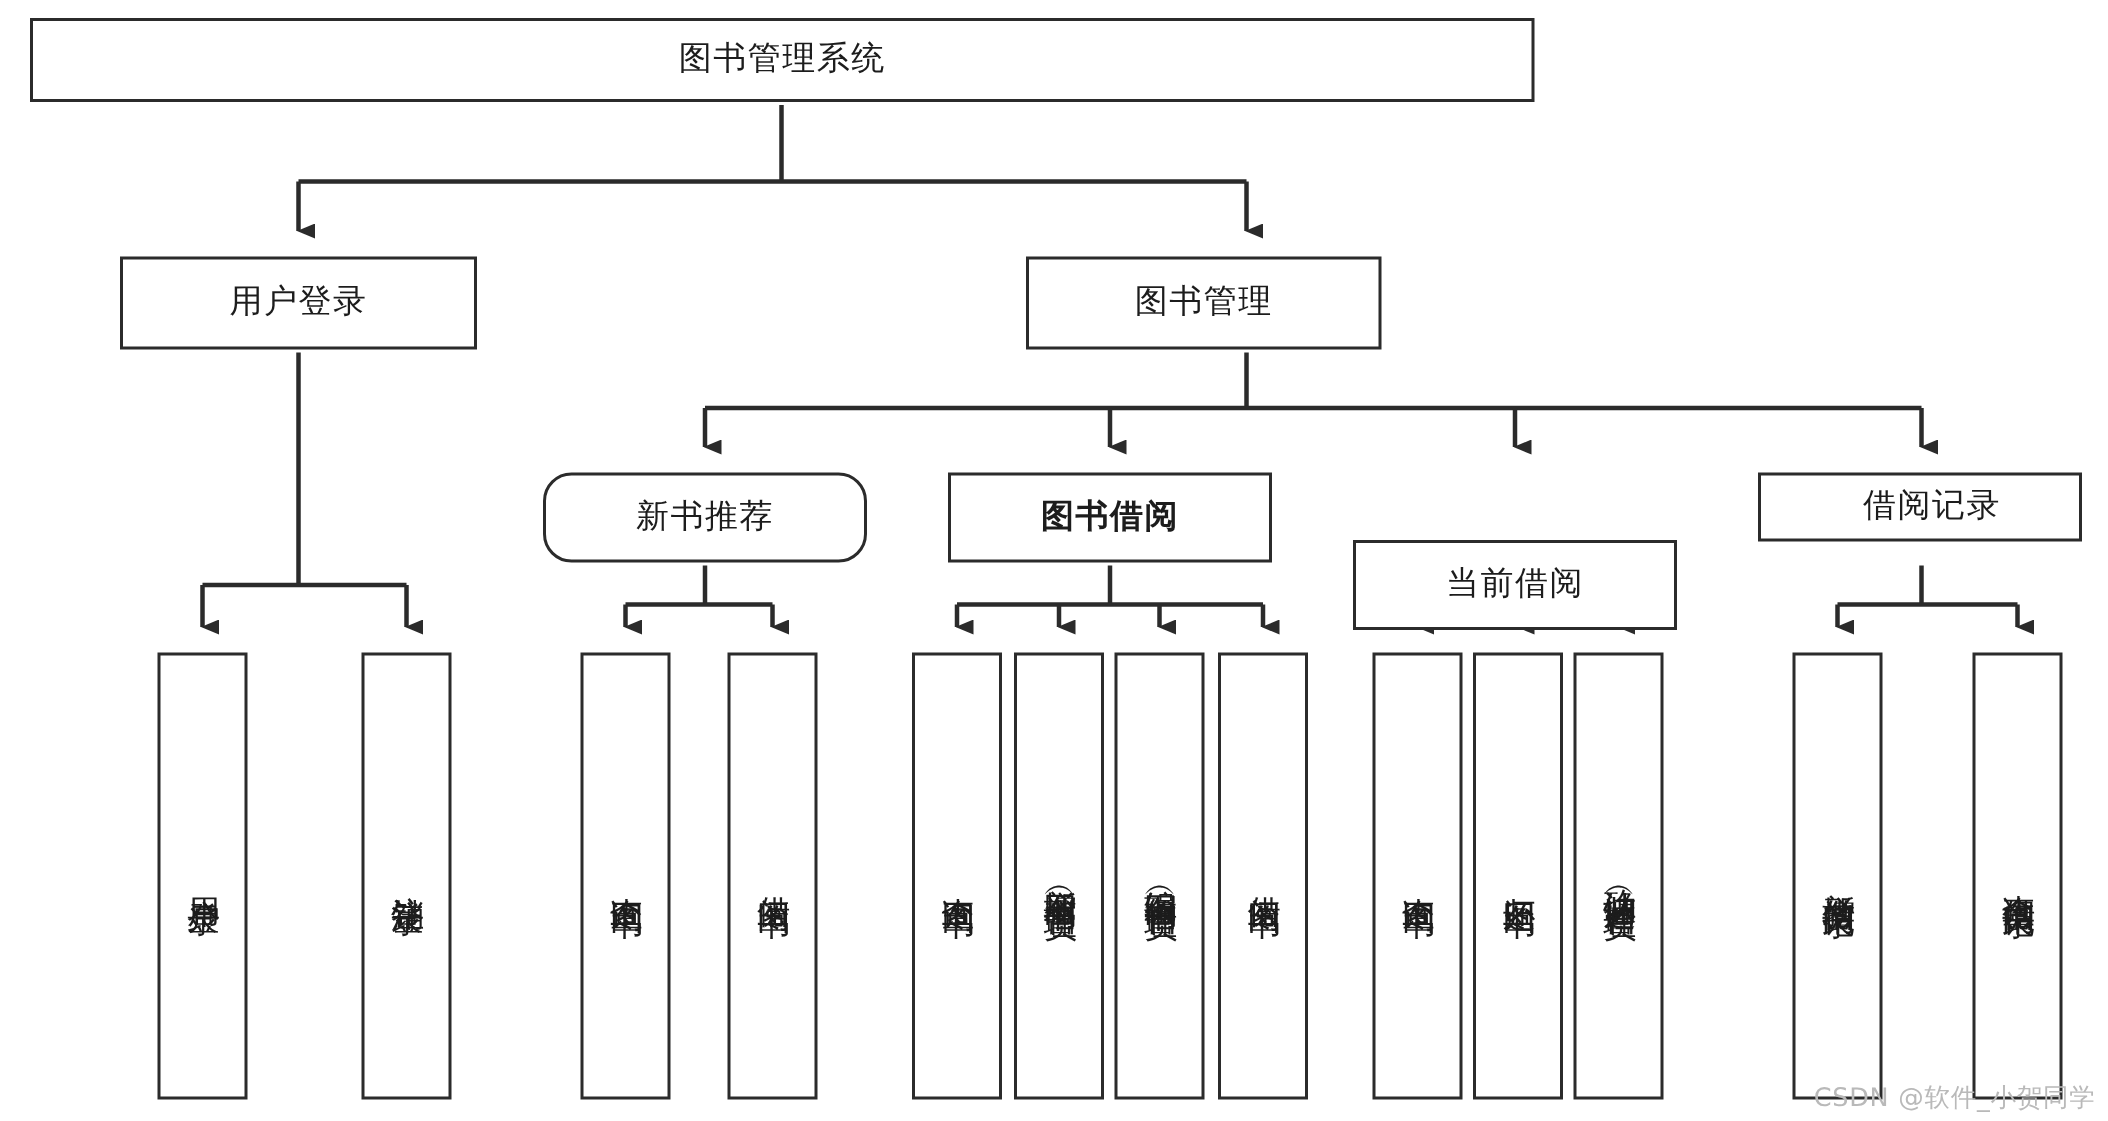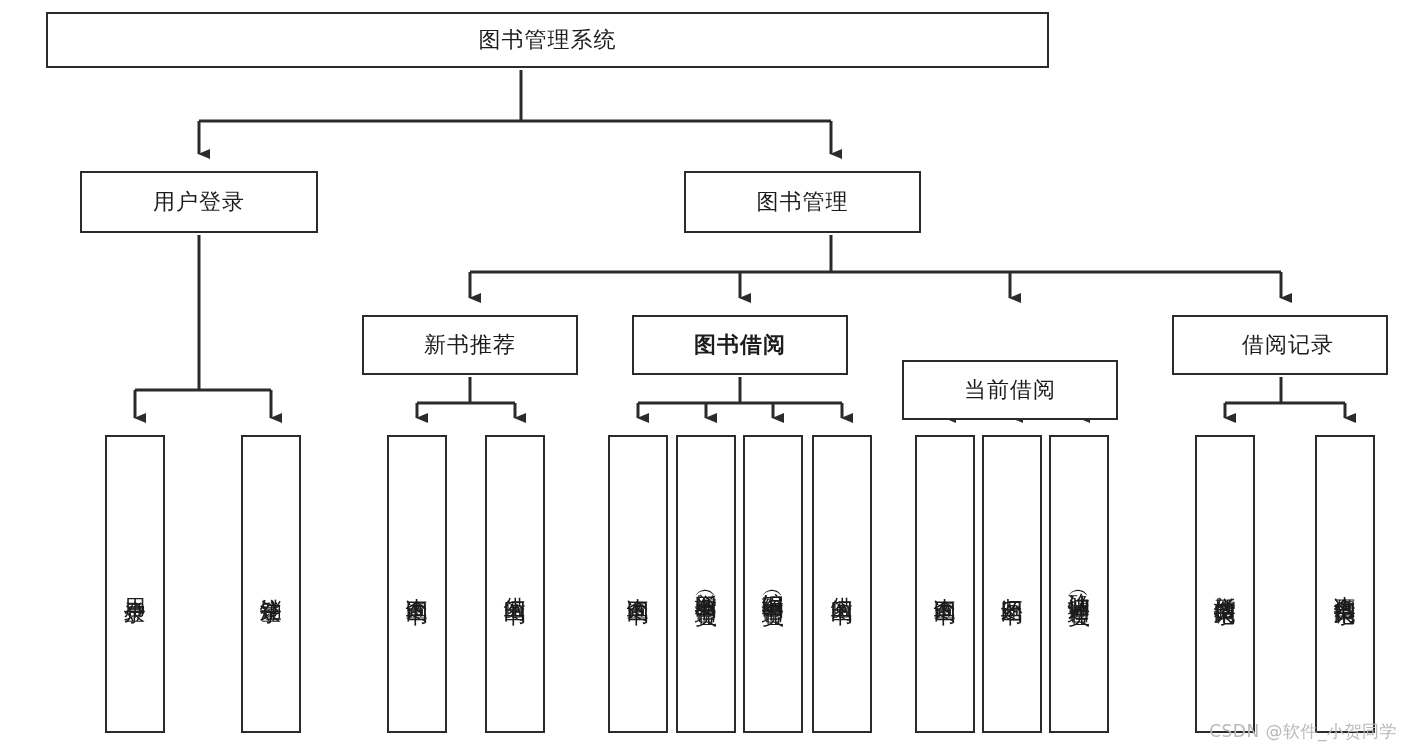--- a/index.html
+++ b/index.html
@@ -121,45 +121,45 @@
       <path d="M 1012 403 L 1012 418" marker-end="url(#arrow)"></path>
       <path d="M 1079 403 L 1079 418" marker-end="url(#arrow)"></path>
 
       <path d="M 1281 377 L 1281 403"></path>
       <path d="M 1225 403 L 1345 403"></path>
       <path d="M 1225 403 L 1225 418" marker-end="url(#arrow)"></path>
       <path d="M 1345 403 L 1345 418" marker-end="url(#arrow)"></path>
     </g>
   </svg>
 
-  <div class="node horizontal" style="left:20px; top:12px; width:1003px; height:56px;margin-left:26px;">
+  <div class="node horizontal" style="left:20px; top:12px; width:1003px; height:56px;">
     <span class="node-label">图书管理系统</span>
   </div>
 
   <div class="node horizontal" style="left:80px; top:171px; width:238px; height:62px;">
     <span class="node-label">用户登录</span>
   </div>
 
   <div class="node horizontal" style="left:684px; top:171px; width:237px; height:62px;text-align:center;">
     <span class="node-label">图书管理</span>
   </div>
 
-  <div class="node horizontal" style="left:362px; top:315px; width:216px; height:60px;">
+  <div class="node horizontal" style="left:362px; top:315px; width:216px; height:60px;border-radius:19px;">
     <span class="node-label">新书推荐</span>
   </div>
 
   <div class="node horizontal" style="left:632px; top:315px; width:216px; height:60px;font-weight:bold;">
     <span class="node-label">图书借阅</span>
   </div>
 
   <div class="node horizontal" style="left:902px; top:315px; width:216px; height:60px;margin-top:45px;">
     <span class="node-label">当前借阅</span>
   </div>
 
-  <div class="node horizontal" style="left:1172px; top:315px; width:216px; height:60px;padding-left:16px;">
+  <div class="node horizontal" style="left:1172px; top:315px; width:216px; height:46px;padding-left:16px;">
     <span class="node-label">借阅记录</span>
   </div>
 
   <div class="node vertical" style="left:105px; top:435px; width:60px; height:298px;">
     <span class="node-label">用户登录</span>
   </div>
 
   <div class="node vertical" style="left:241px; top:435px; width:60px; height:298px;">
     <span class="node-label">注销登录</span>
   </div>

